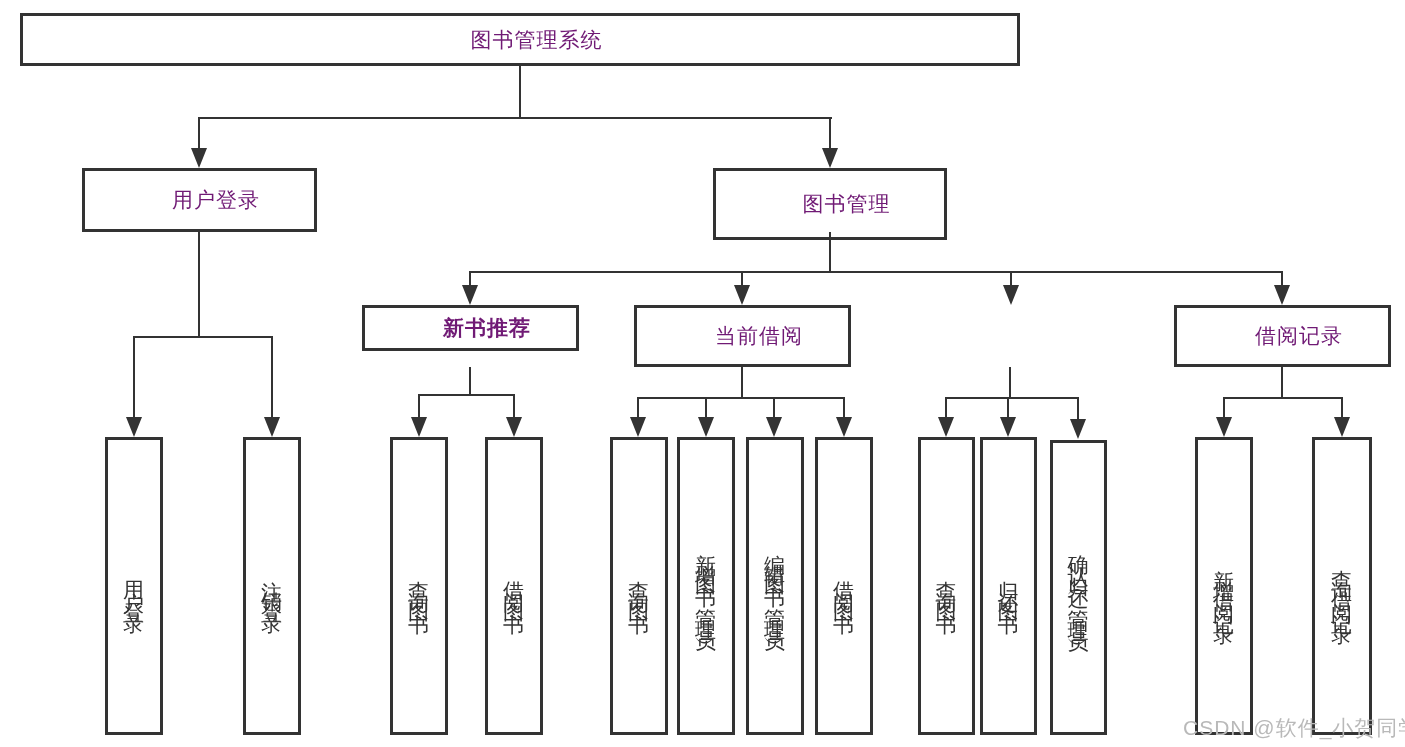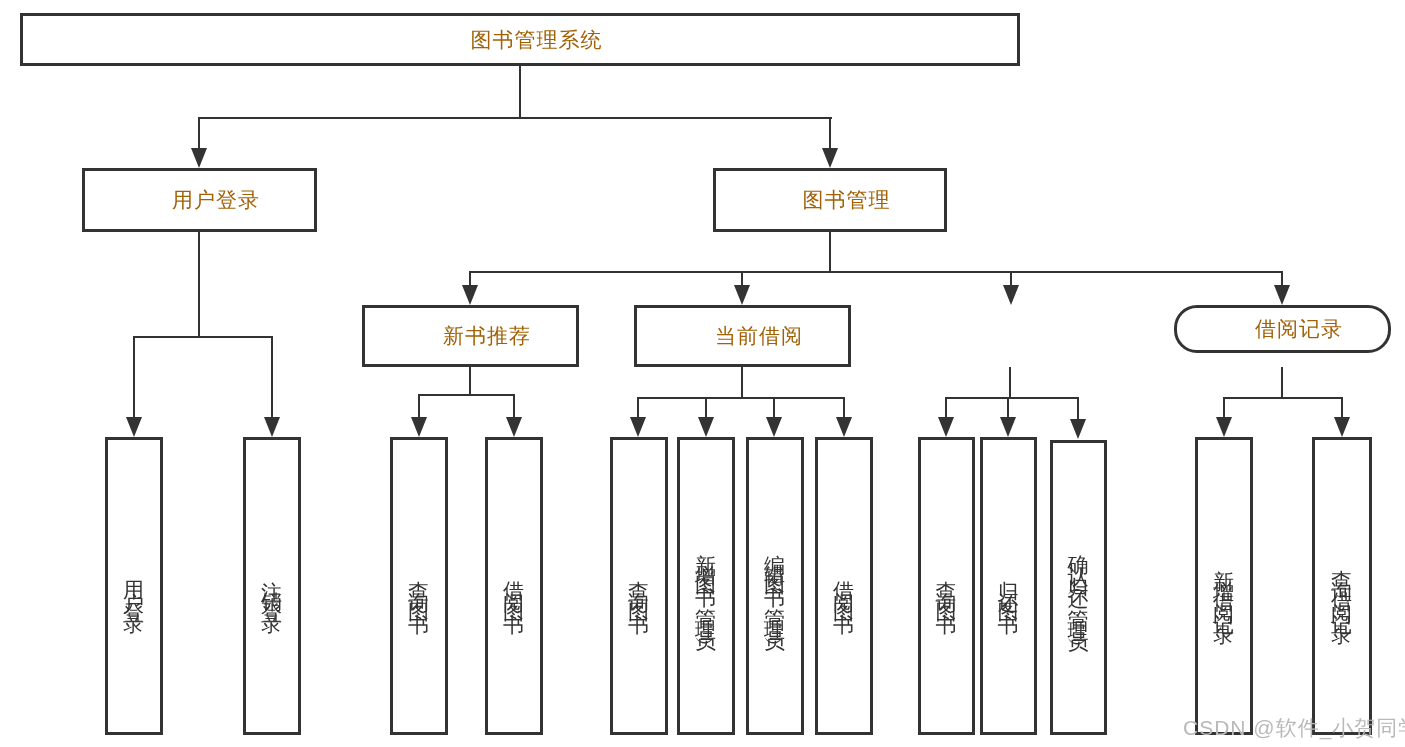--- a/index.html
+++ b/index.html
@@ -4,21 +4,21 @@
 <style>
   html,body { margin:0; padding:0; background:#ffffff; }
   #canvas {
     position:relative; width:1405px; height:747px; background:#ffffff;
     font-family:"Liberation Sans", sans-serif; overflow:hidden;
   }
   .box {
     position:absolute; box-sizing:border-box;
     border:3px solid #333333; background:#ffffff;
     display:flex; align-items:center; justify-content:center;
-    font-size:21px; color:#a16207; letter-spacing:1px; white-space:nowrap;padding-left:33px;
+    font-size:21px; color:#701a75; letter-spacing:1px; white-space:nowrap;padding-left:33px;
   }
   .vbox {
     position:absolute; box-sizing:border-box;
     border:3px solid #333333; background:#ffffff;
     display:flex; align-items:center; justify-content:center;
     font-size:21px; color:#333333;
   }
   .vbox span {
     writing-mode:vertical-rl; text-orientation:mixed;
     letter-spacing:11px; line-height:1;
@@ -42,43 +42,43 @@
   <div class="box" style="left:20px; top:13px; width:1000px; height:53px;">图书管理系统</div>
 
   <div class="vline" style="left:519px; top:66px; width:2px; height:53px;"></div>
   <div class="hline" style="left:198px; top:117px; width:634px; height:2px;"></div>
   <div class="vline" style="left:198px; top:117px; width:2px; height:33px;"></div>
   <div class="arrow" style="left:191px; top:148px;"></div>
   <div class="vline" style="left:829px; top:117px; width:2px; height:33px;"></div>
   <div class="arrow" style="left:822px; top:148px;"></div>
 
   <div class="box" style="left:82px; top:168px; width:235px; height:64px;">用户登录</div>
-  <div class="box" style="left:713px; top:168px; width:234px; height:64px;">图书管理</div>
+  <div class="box" style="left:713px; top:168px; width:234px; height:72px;">图书管理</div>
 
   <div class="vline" style="left:198px; top:232px; width:2px; height:106px;"></div>
   <div class="hline" style="left:133px; top:336px; width:140px; height:2px;"></div>
   <div class="vline" style="left:133px; top:336px; width:2px; height:83px;"></div>
   <div class="arrow" style="left:126px; top:417px;"></div>
   <div class="vline" style="left:271px; top:336px; width:2px; height:83px;"></div>
   <div class="arrow" style="left:264px; top:417px;"></div>
 
   <div class="vline" style="left:829px; top:232px; width:2px; height:41px;"></div>
   <div class="hline" style="left:469px; top:271px; width:814px; height:2px;"></div>
   <div class="vline" style="left:469px; top:271px; width:2px; height:16px;"></div>
   <div class="arrow" style="left:462px; top:285px;"></div>
   <div class="vline" style="left:741px; top:271px; width:2px; height:16px;"></div>
   <div class="arrow" style="left:734px; top:285px;"></div>
   <div class="vline" style="left:1010px; top:271px; width:2px; height:16px;"></div>
   <div class="arrow" style="left:1003px; top:285px;"></div>
   <div class="vline" style="left:1281px; top:271px; width:2px; height:16px;"></div>
   <div class="arrow" style="left:1274px; top:285px;"></div>
 
-  <div class="box" style="left:362px; top:305px; width:217px; height:62px;">新书推荐</div>
+  <div class="box" style="left:362px; top:305px; width:217px; height:46px;font-weight:bold;">新书推荐</div>
   <div class="box" style="left:634px; top:305px; width:217px; height:62px;">当前借阅</div>
-  <div class="box" style="left:1174px; top:305px; width:217px; height:48px;border-radius:23px;">借阅记录</div>
+  <div class="box" style="left:1174px; top:305px; width:217px; height:62px;">借阅记录</div>
 
   <div class="vline" style="left:469px; top:367px; width:2px; height:29px;"></div>
   <div class="hline" style="left:418px; top:394px; width:97px; height:2px;"></div>
   <div class="vline" style="left:418px; top:394px; width:2px; height:25px;"></div>
   <div class="arrow" style="left:411px; top:417px;"></div>
   <div class="vline" style="left:513px; top:394px; width:2px; height:25px;"></div>
   <div class="arrow" style="left:506px; top:417px;"></div>
 
   <div class="vline" style="left:741px; top:367px; width:2px; height:32px;"></div>
   <div class="hline" style="left:637px; top:397px; width:208px; height:2px;"></div>

